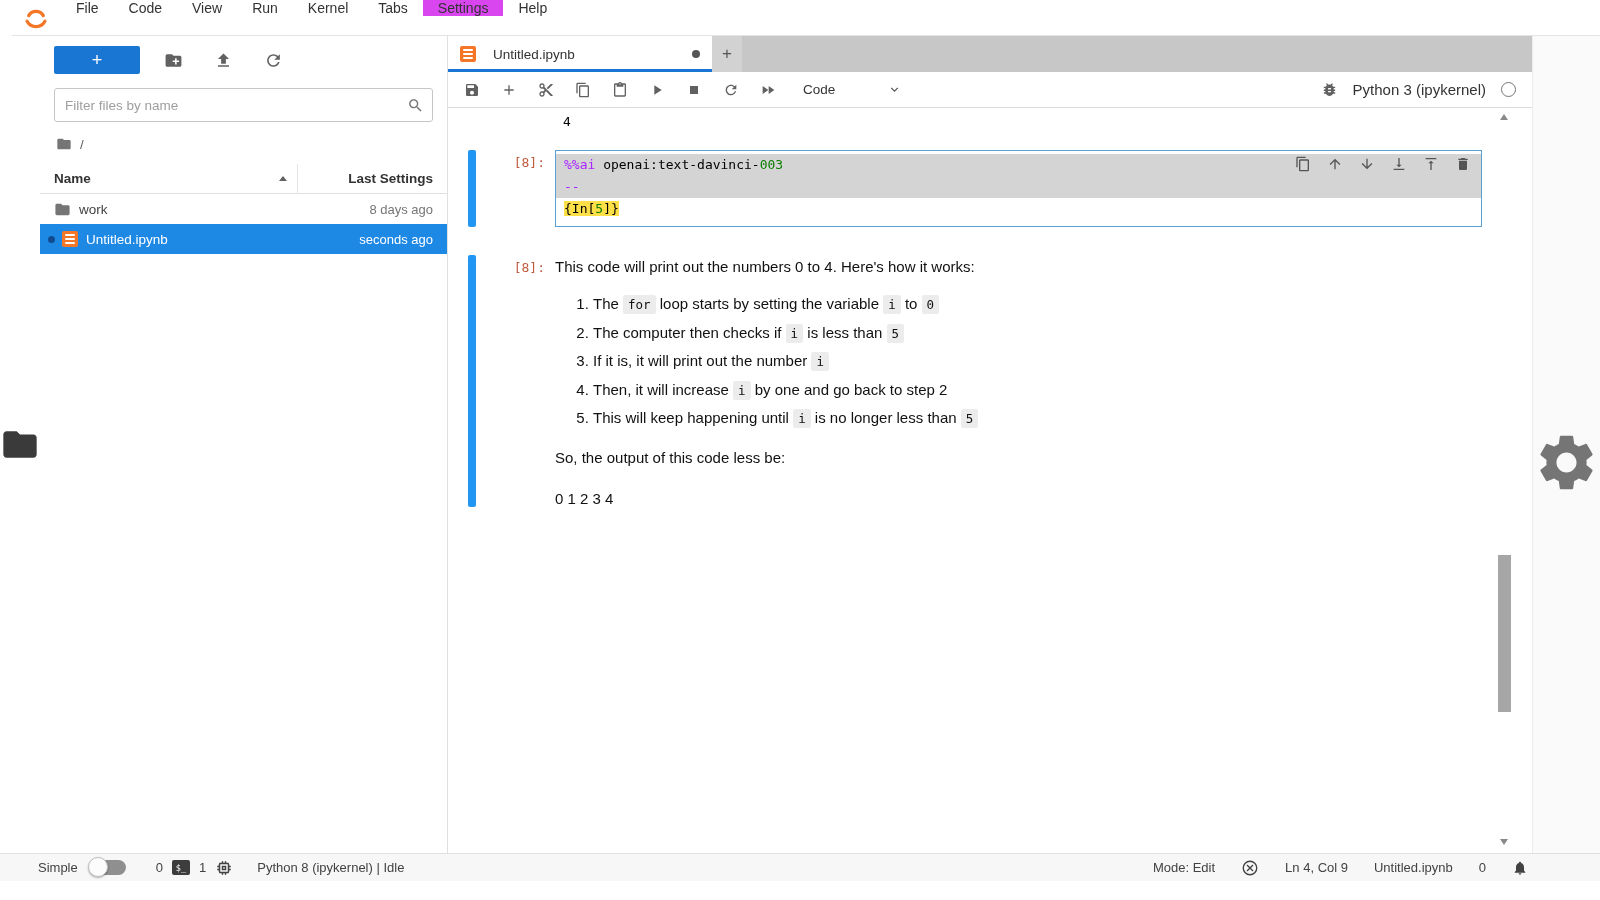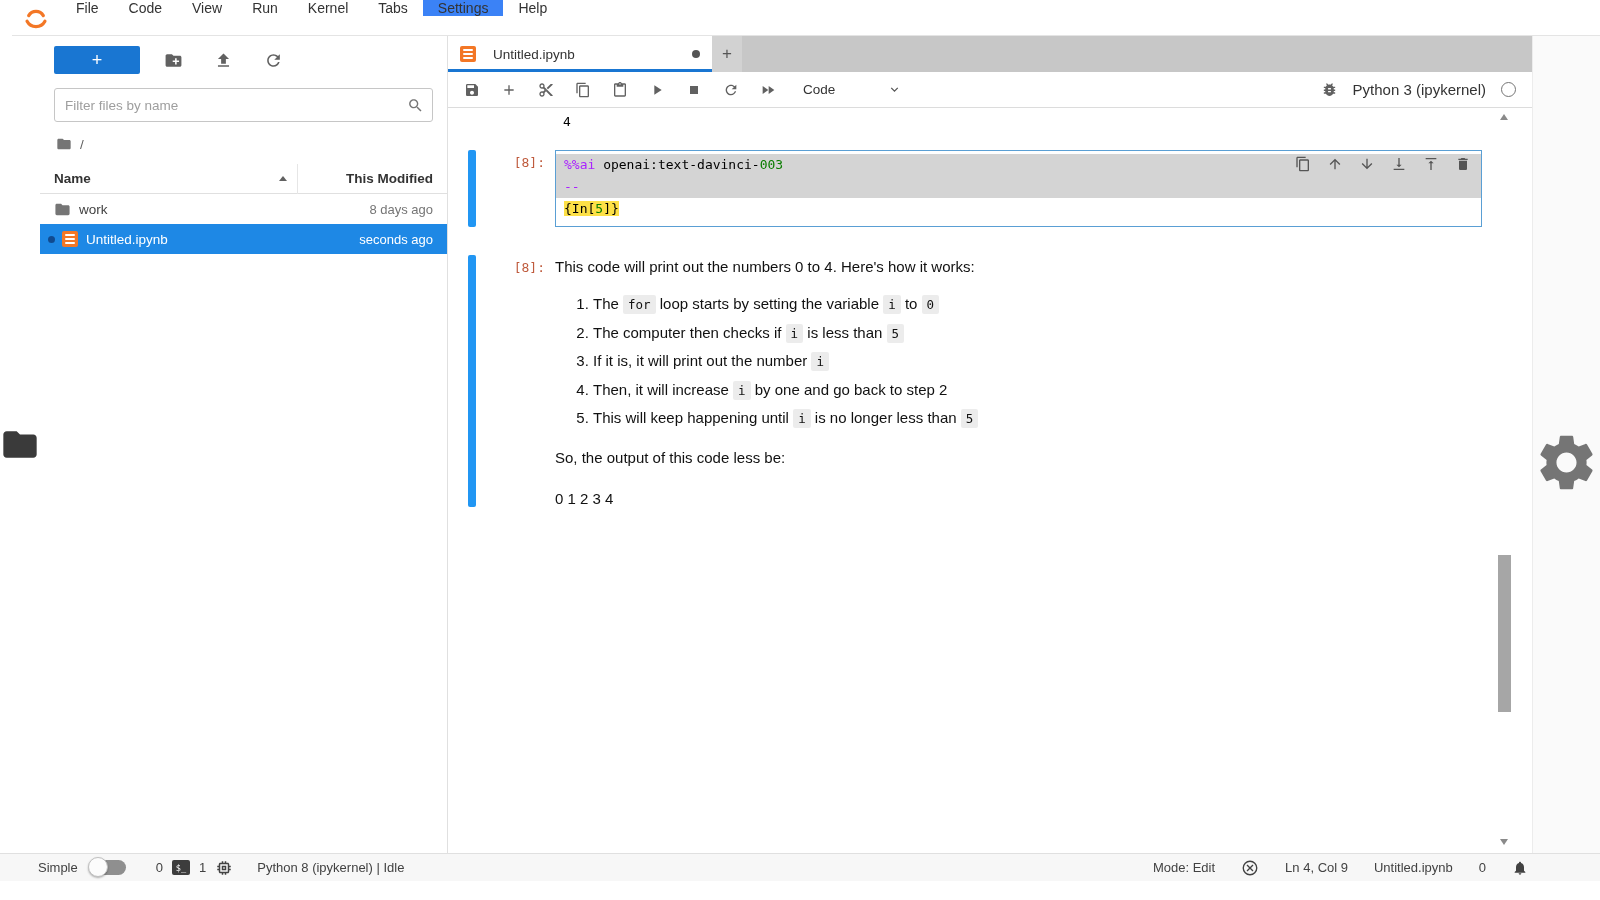--- a/index.html
+++ b/index.html
@@ -5,21 +5,21 @@
   * { margin:0; padding:0; box-sizing:border-box; }
   html,body { width:1600px; height:900px; background:#fff; font-family:"Liberation Sans",sans-serif; overflow:hidden; }
   #app { position:relative; width:1600px; height:900px; }
   .icon svg { width:100%; height:100%; display:block; }
 
   
   #menubar { position:absolute; left:12px; top:0; width:1600px; height:36px; background:#fff;
              border-bottom:1px solid #e4e4e4; display:flex; align-items:flex-start; }
   #logo { width:30px; height:26px; margin:5px 10px 0 9px; }
   .menu-item { display:flex; align-items:center; padding:0 15px; font-size:14px; color:#333; cursor:default; }
-  .menu-item.active { background:#3b82f6; }
+  .menu-item.active { background:#d946ef; }
 
   
   #left-strip { position:absolute; left:0; top:36px; width:40px; height:817px; background:#fff; }
   .strip-icon { width:23px; height:23px; margin:0 auto; color:#757575; }
   .strip-icon.active { color:#3a3a3a; }
   #icon-files   { margin-top:39px; }
   #icon-running { margin-top:20px; }
 
   
   #filebrowser { position:absolute; left:40px; top:36px; width:408px; height:817px; background:#fff;
@@ -237,21 +237,21 @@
       </span>
       <span>/</span>
     </div>
 
     <div id="fb-header">
       <div id="fb-header-name">
         <span>Name</span>
         <span id="sort-caret"></span>
       </div>
       <div id="fb-header-modified">
-        <span>This Modified</span>
+        <span>Last Settings</span>
       </div>
     </div>
 
     <div class="fb-row">
       <span class="icon">
         <svg viewBox="0 0 24 24" fill="currentColor">
             <path d="M10 4H4c-1.1 0-2 .9-2 2v12c0 1.1.9 2 2 2h16c1.1 0 2-.9 2-2V8c0-1.1-.9-2-2-2h-8l-2-2z"></path>
           </svg>
       </span>
       <span class="fname">work</span>

